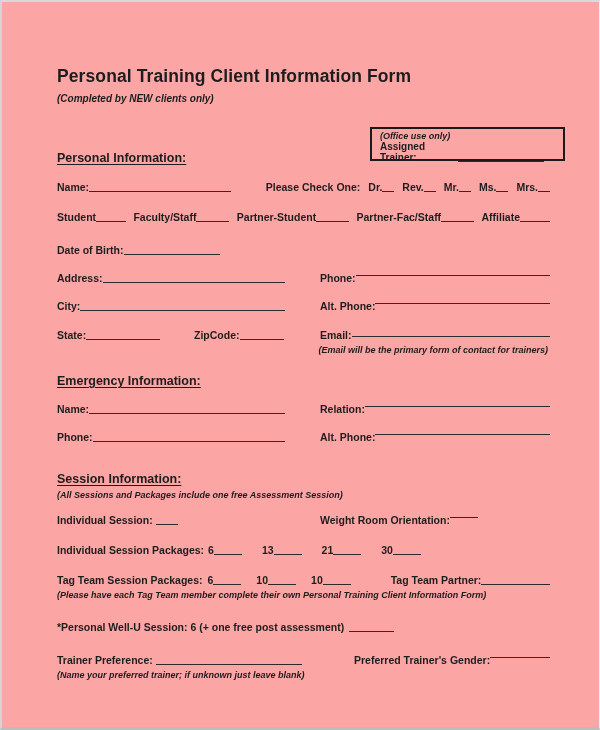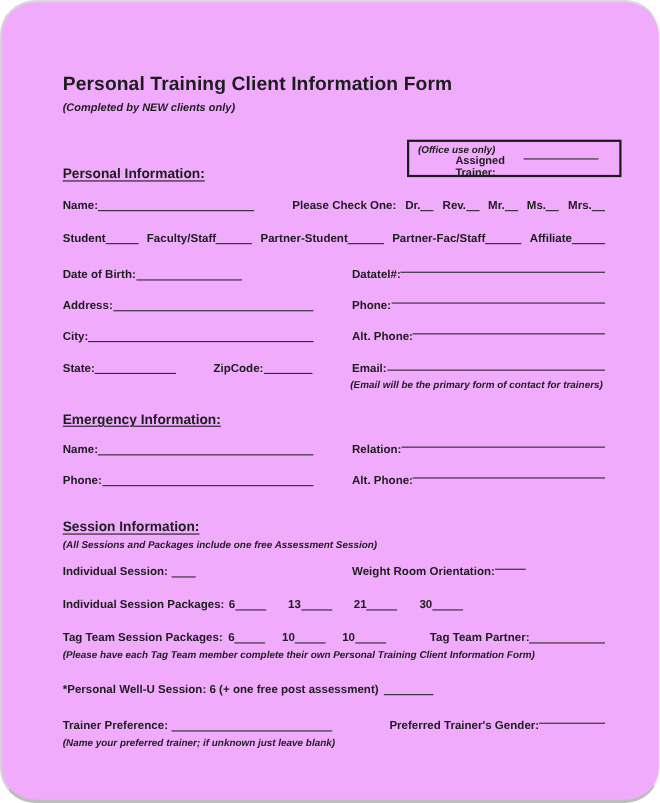--- a/index.html
+++ b/index.html
@@ -3,38 +3,37 @@
 <meta charset="utf-8">
 <style>
   * { margin:0; padding:0; box-sizing:border-box; }
   html,body { background:#ffffff; }
   body {
     width:600px; height:730px;
     font-family:"Liberation Sans", sans-serif;
     color:#1d1d1d;
   }
   .page {
-    position:relative; width:600px; height:730px; background:#f0abfc;
+    position:relative; width:600px; height:730px; background:#fca5a5;
     border-top:2px solid #d9d9d9;
     border-left:2px solid #d4d4d4;
     border-right:1px solid #efefef;
     border-bottom:3px solid #bdbdbd;
     overflow:hidden;
-    border-radius:32px;
   }
   .abs { position:absolute; }
   .doc-title { left:55px; top:64px; font-size:17.5px; font-weight:bold; letter-spacing:.1px; }
   .doc-subtitle { left:55px; top:91px; font-size:10px; font-weight:bold; font-style:italic; }
 
   .office-box {
     left:368px; top:125px; width:195px; height:34px;
     border:2px solid #1a1a1a; padding:2px 19px 3px 8px;
   }
   .office-box .ou-note { font-size:9px; font-weight:bold; font-style:italic; display:block; }
-  .office-box .ou-line { display:flex; align-items:flex-start; font-size:10px; font-weight:bold;margin-left:34px; }
+  .office-box .ou-line { display:flex; align-items:flex-end; font-size:10px; font-weight:bold; }
 
   .section-heading {
     left:55px; font-size:12.5px; font-weight:bold; text-decoration:underline;
     text-underline-offset:2px;
   }
 
   .row {
     left:55px; width:493px; display:flex; align-items:flex-end;
     font-size:10.5px; font-weight:bold; white-space:nowrap;
   }
@@ -128,24 +127,20 @@
         <span>Affiliate</span>
         <span class="blank b30"></span>
       </span>
   </div>
 
   <div class="abs row" style="top:242px">
     <span class="col-l narrow">
       <span class="lbl">Date of Birth:</span>
       <span class="blank grow"></span>
     </span>
-    <span class="col-r">
-      <span class="lbl">Datatel#:</span>
-      <span class="blank grow"></span>
-    </span>
   </div>
 
   <div class="abs row" style="top:270px">
     <span class="col-l">
       <span class="lbl">Address:</span>
       <span class="blank grow"></span>
     </span>
     <span class="col-r">
       <span class="lbl">Phone:</span>
       <span class="blank grow"></span>

